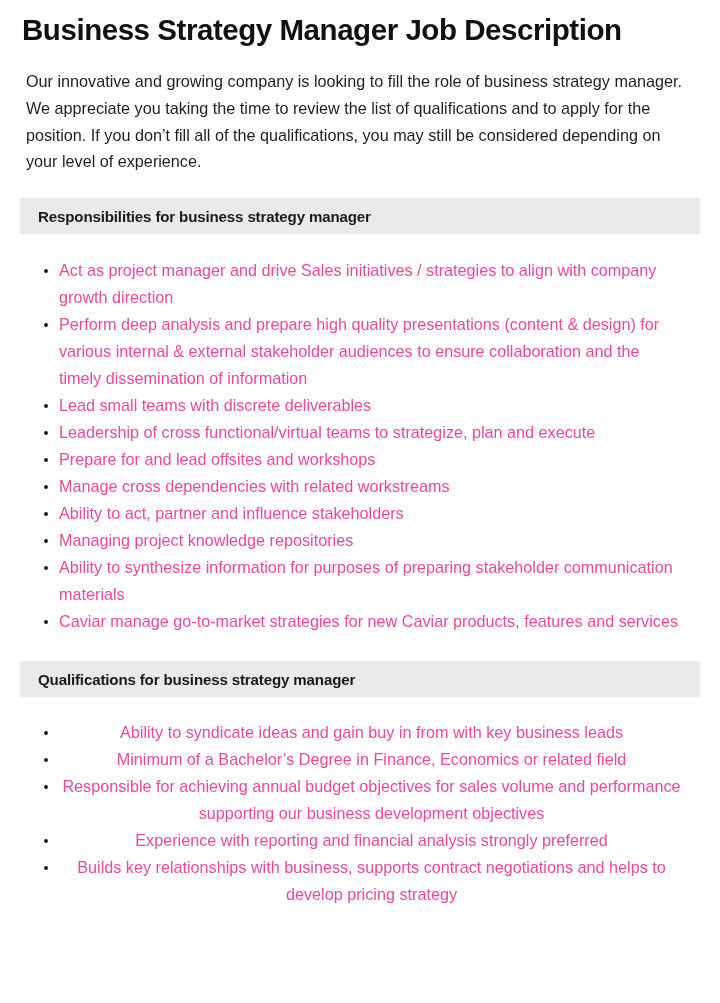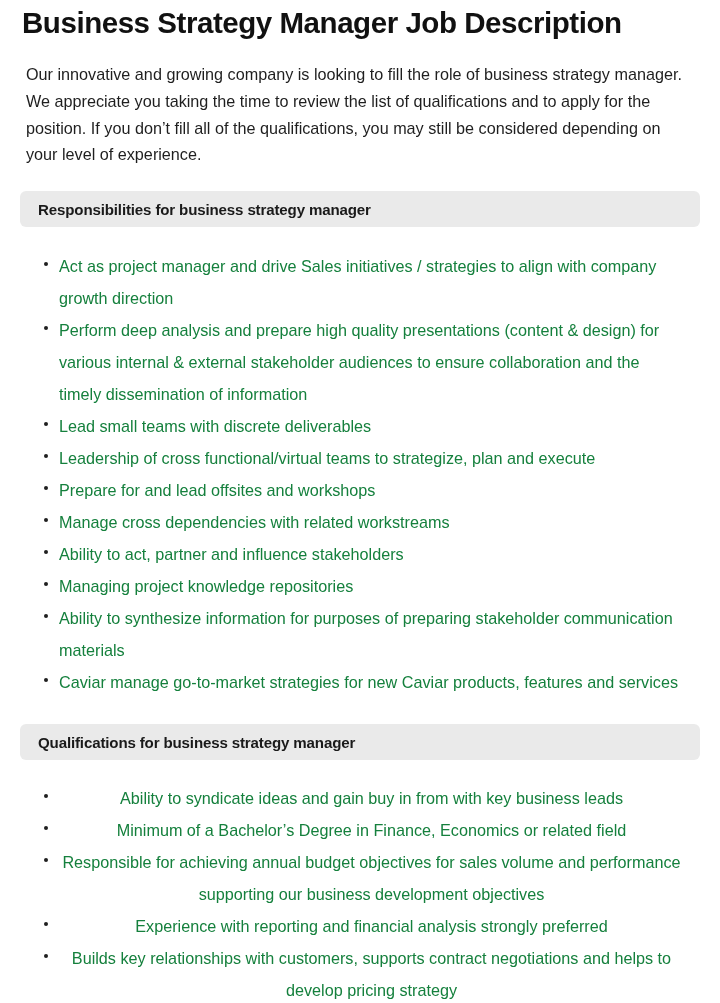--- a/index.html
+++ b/index.html
@@ -13,21 +13,21 @@
     font-family: "Liberation Sans", sans-serif;
     color: #1a1a1a;
     -webkit-font-smoothing: antialiased;
     overflow: hidden;
   }
   .page {
     width: 720px;
     height: 1003px;
     position: relative;
     box-sizing: border-box;
-    padding: 1px 22px;
+    padding: 8px 22px;
   }
   .doc-title {
     font-size: 29.5px;
     font-weight: 700;
     letter-spacing: -0.45px;
     line-height: 1.12;
     margin: 0;
     padding-top: 5px;
     color: #111111;
     white-space: nowrap;
@@ -49,42 +49,41 @@
   }
   .section-header {
     background: #eaeaea;
     height: 36px;
     display: flex;
     align-items: center;
     margin-left: -2px;
     margin-right: -2px;
     padding-left: 18px;
     box-sizing: border-box;
-    border-radius: 6px;
   }
   .section-header-text {
     font-size: 15.1px;
     font-weight: 700;
     letter-spacing: -0.15px;
     color: #1a1a1a;
   }
   .bullet-list {
     list-style: none;
     margin: 0;
     padding: 0;
     padding-top: 23px;
   }
   .bullet-list.qual {
     padding-top: 22px;
   }
   .bullet-item {
     position: relative;
     font-size: 16.2px;
-    line-height: 32px;
-    color: #15803d;
+    line-height: 27px;
+    color: #ec4899;
     padding-left: 37px;
     padding-right: 14px;
     margin: 0;
   }
   .bullet-item::before {
     content: "";
     position: absolute;
     left: 22px;
     top: 12px;
     width: 4.2px;
@@ -122,17 +121,17 @@
 
   <div class="section second">
     <div class="section-header">
       <span class="section-header-text">Qualifications for business strategy manager</span>
     </div>
     <ul class="bullet-list qual">
       <li class="bullet-item">Ability to syndicate ideas and gain buy in from with key business leads</li>
       <li class="bullet-item">Minimum of a Bachelor’s Degree in Finance, Economics or related field</li>
       <li class="bullet-item">Responsible for achieving annual budget objectives for sales volume and performance supporting our business development objectives</li>
       <li class="bullet-item">Experience with reporting and financial analysis strongly preferred</li>
-      <li class="bullet-item">Builds key relationships with customers, supports contract negotiations and helps to develop pricing strategy</li>
+      <li class="bullet-item">Builds key relationships with business, supports contract negotiations and helps to develop pricing strategy</li>
     </ul>
   </div>
 
 </div>
 
 </body></html>

